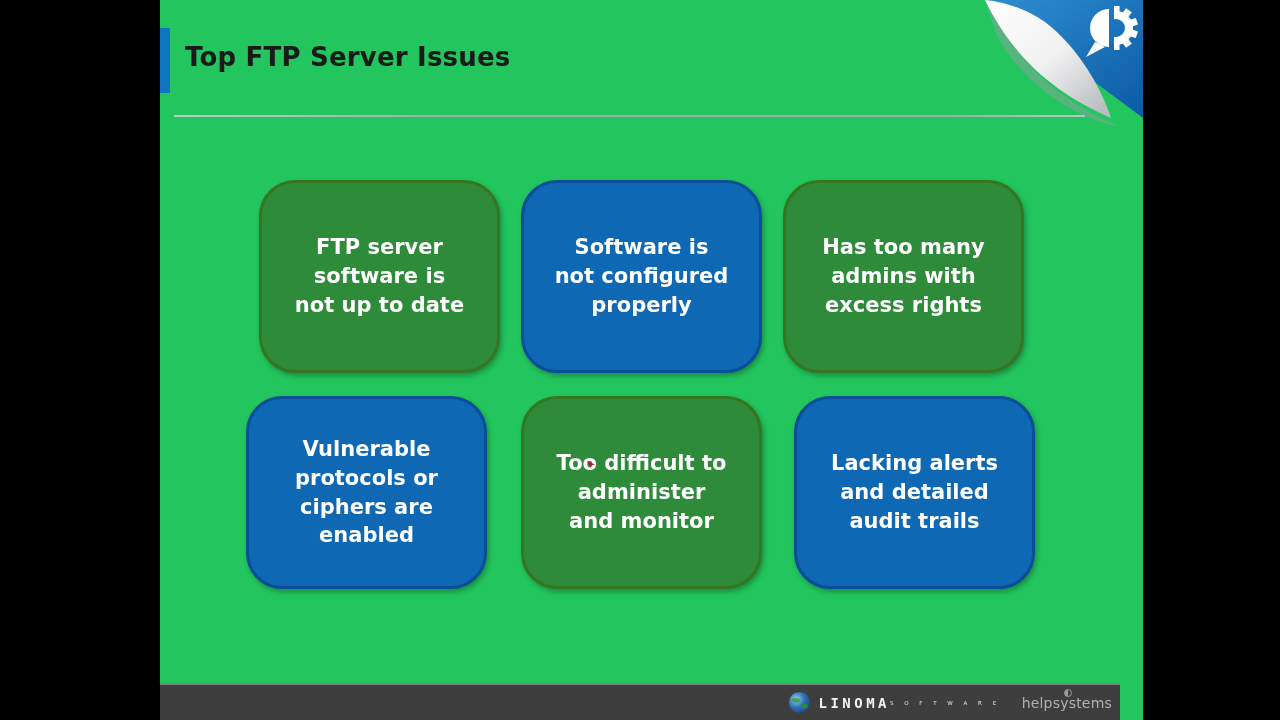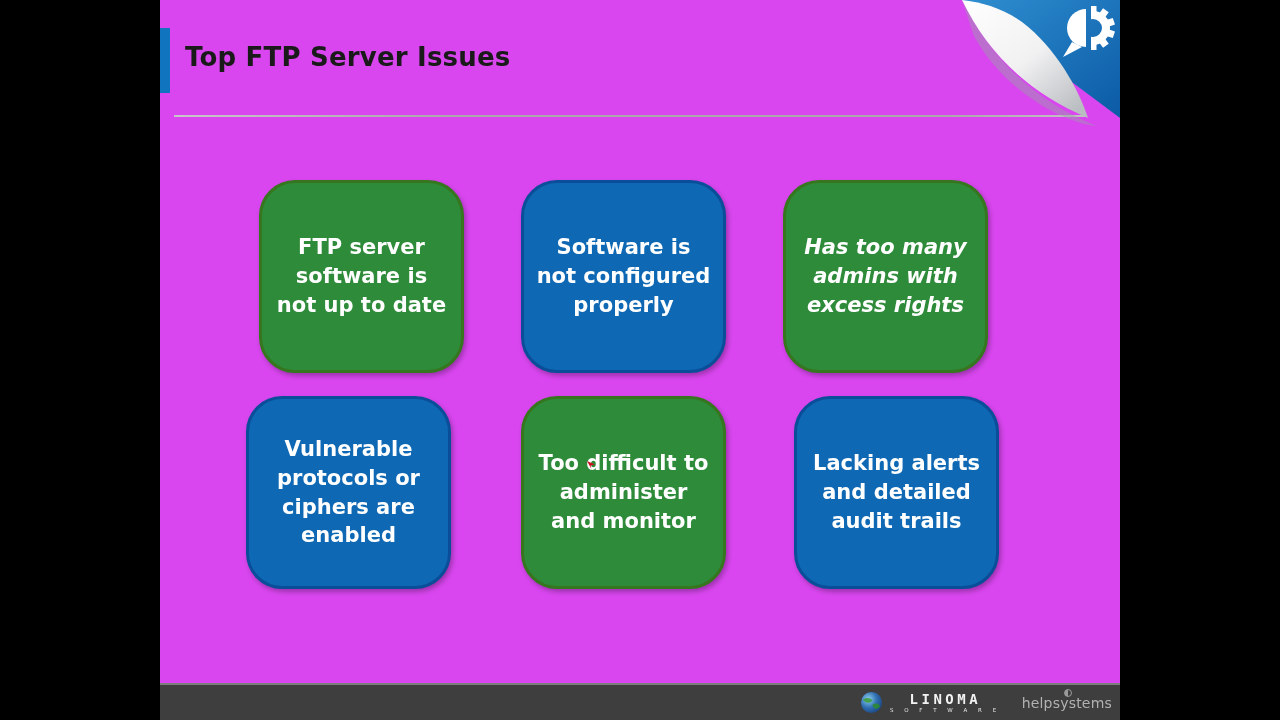--- a/index.html
+++ b/index.html
@@ -11,21 +11,22 @@
   }
   .frame { position: relative; width: 1280px; height: 720px; }
 
   .letterbox { position: absolute; top: 0; height: 720px; background: #000; }
   .letterbox.left  { left: 0; width: 160px; }
   .letterbox.right { left: 1120px; width: 160px; }
 
   .slide {
     position: absolute; left: 160px; top: 0;
     width: 960px; height: 720px;
-    background: #d946ef;
+    background: #22c55e;
+    padding-left: 23px;
   }
 
   .title-accent {
     position: absolute; left: 0; top: 28px;
     width: 10px; height: 65px;
     background: var(--c-accent-blue, #1074BE);
   }
   .page-title {
     position: absolute; left: 25px; top: 42px;
     font-size: 26px; font-weight: bold;
@@ -41,21 +42,21 @@
 
   .corner-decoration {
     position: absolute; right: 0; top: 0;
     width: 160px; height: 130px;
     pointer-events: none;
   }
 
   .issues-grid { position: absolute; left: 0; top: 0; }
   .issue-box {
     position: absolute;
-    width: 205px; height: 193px;
+    width: 241px; height: 193px;
     border-radius: 36px;
     box-sizing: border-box;
     display: flex; align-items: center; justify-content: center;
     text-align: center;
     box-shadow: 2px 3px 5px rgba(0,0,0,0.28);
   }
   .issue-box.green {
     background: var(--c-box-green-fill, #2E8B3A);
     border: 3px solid var(--c-box-green-border, #35761F);
   }
@@ -66,21 +67,21 @@
   .issue-label {
     color: #ffffff;
     font-weight: bold;
     font-size: 21px;
     line-height: 1.38;
     white-space: pre-line;
     padding: 0 10px;
   }
   .pos-r1c1 { left:  99px; top: 180px; }
   .pos-r1c2 { left: 361px; top: 180px; }
-  .pos-r1c3 { left: 623px; top: 180px; font-style: italic; }
+  .pos-r1c3 { left: 623px; top: 180px; }
   .pos-r2c1 { left:  86px; top: 396px; }
   .pos-r2c2 { left: 361px; top: 396px; }
   .pos-r2c3 { left: 623px; top: 396px; margin-left: 11px; }
 
   .pointer-cursor {
     position: absolute; left: 427px; top: 461px;
     width: 8px; height: 8px;
     background: #cf1020;
     clip-path: polygon(0 0, 100% 45%, 45% 55%, 55% 100%);
   }
@@ -89,21 +90,21 @@
     position: absolute; left: 0; bottom: 0;
     width: 960px; height: 37px;
     background: var(--c-footer-bg, #3E3E3E);
     border-top: 2px solid #7d7d7d;
     box-sizing: border-box;
     display: flex; align-items: center; justify-content: flex-end;
     padding-right: 8px;
   }
   .footer-logos { display: flex; align-items: center; gap: 7px; }
   .globe-icon { width: 23px; height: 23px; flex: none; }
-  .linoma-block { display: flex; flex-direction: column; align-items: center; line-height: 1; }
+  .linoma-block { display: flex; flex-direction: row; align-items: center; line-height: 1; }
   .linoma-name {
     color: #f2f2f2; font-weight: bold; font-size: 14px;
     letter-spacing: 3.5px; font-family: "DejaVu Sans Mono", monospace;
   }
   .linoma-sub {
     color: #e8e8e8; font-size: 5.5px; letter-spacing: 4.5px;
     margin-top: 2px;
   }
   .helpsystems-block { position: relative; margin-left: 14px; }
   .helpsystems-name { color: #b2b2b2; font-size: 14px; letter-spacing: 0.2px; }

